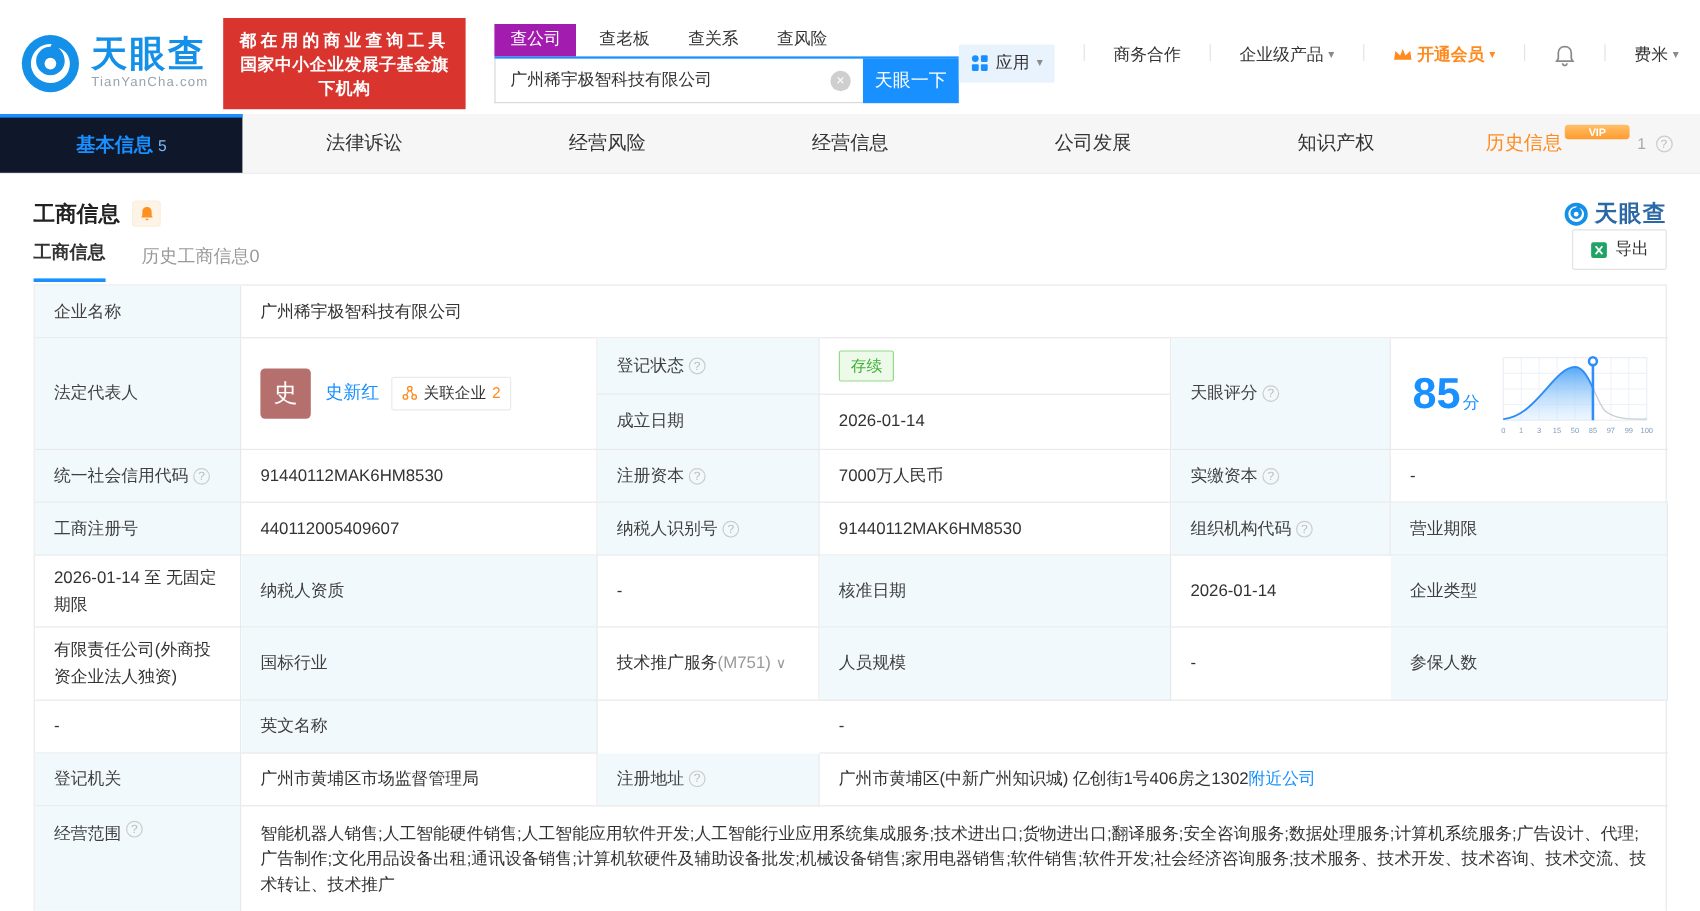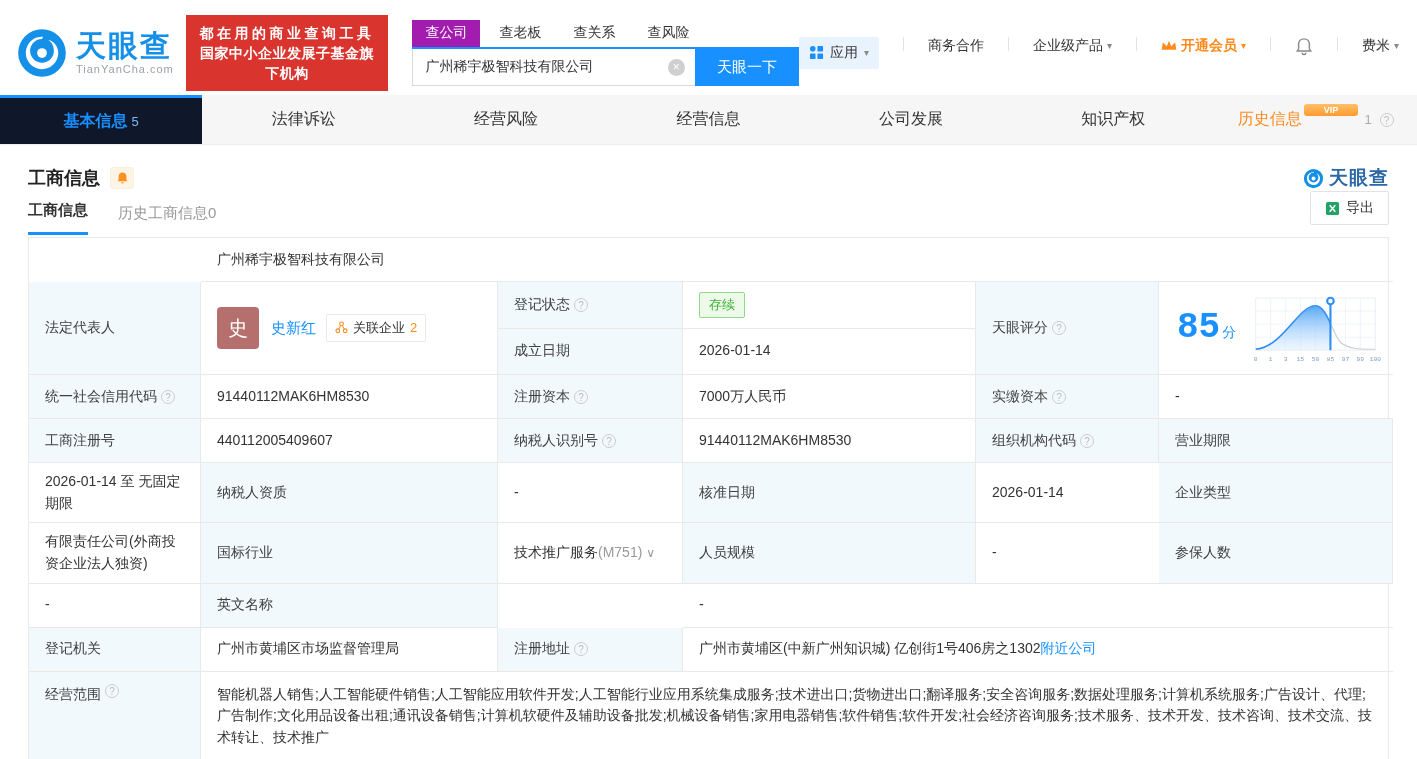--- a/index.html
+++ b/index.html
@@ -16,21 +16,21 @@
   .banner .b2 { font-size:14px; font-weight:bold; letter-spacing:0.5px; }
 
   .searchbox { margin-left:24px; width:460px; }
   .stabs { display:flex; gap:6px; border-bottom:2px solid #1890ff; }
   .stab { font-size:14px; color:#333; padding:4px 13px 5px; cursor:pointer; }
   .stab.active { background:#a21caf; color:#fff; }
   .srow { display:flex; }
   .sinput-wrap { position:relative; flex:1; }
   .sinput { width:100%; height:37px; border:1px solid #d9d9d9; border-top:none; border-right:none; padding:0 34px 0 12px; font-size:14px; color:#333; outline:none; font-family:inherit; }
   .clear-btn { position:absolute; right:10px; top:10px; width:17px; height:17px; border-radius:50%; background:#cfcfcf; color:#fff; font-size:12px; line-height:17px; text-align:center; cursor:pointer; }
-  .sbtn { width:104px; height:37px; background:#1890ff; color:#fff; border:none; font-size:15px; cursor:pointer; font-family:inherit; }
+  .sbtn { width:80px; height:37px; background:#1890ff; color:#fff; border:none; font-size:15px; cursor:pointer; font-family:inherit; }
 
   .hmenu { margin-left:auto; display:flex; align-items:flex-start; gap:24px; font-size:14px; white-space:nowrap; }
   .hdiv { width:1px; height:14px; background:#e3e3e3; }
   .apps-chip { display:flex; align-items:center; gap:6px; background:#e9f3fe; padding:7px 10px; border-radius:2px; cursor:pointer; }
   .menu-item { cursor:pointer; color:#333; display:flex; align-items:center; gap:4px; }
   .caret { font-size:10px; color:#8a8a8a; }
   .vip-link { color:#ff8a1e; font-weight:bold; }
   .vip-link .caret { color:#ff8a1e; }
 
   
@@ -70,21 +70,21 @@
   .chev { color:#999; font-size:12px; margin-left:4px; cursor:pointer; }
   .status-badge { background:#edfae9; border:1px solid #94d98a; color:#3eb135; font-size:13px; padding:2px 9px; border-radius:2px; }
   .avatar { width:42px; height:42px; border-radius:4px; background:#b5706d; color:#fff; font-size:20px; display:flex; align-items:center; justify-content:center; flex:none; cursor:pointer; }
   .rep-name { color:#1890ff; font-size:15px; margin:0 10px 0 12px; cursor:pointer; }
   .rel-badge { display:flex; align-items:center; gap:5px; border:1px solid #eaeaea; border-radius:2px; padding:3px 8px; font-size:13px; cursor:pointer; }
   .rel-badge .num { color:#ff8a1e; }
   .link { color:#1890ff; cursor:pointer; }
   .score-val { color:#1890ff; display:flex; align-items:baseline; }
   .score-num { font-size:36px; font-weight:bold; line-height:1; }
   .score-unit { font-size:14px; margin-left:2px; }
-  .score-cell { gap:12px; padding:8px 10px 8px 18px;font-family:Liberation Mono, monospace; }
+  .score-cell { gap:12px; padding:8px 10px 8px 18px; }
   .scope-cell { align-items:flex-start; padding-top:12px; padding-bottom:12px; }
 </style>
 </head>
 <body>
 
 <header class="topbar">
   <div class="logo">
     <svg width="52" height="52" viewBox="0 0 48 48">
       <circle cx="24" cy="24" r="22" fill="#1590e9"></circle>
       <path d="M25 9 a15 15 0 1 0 14 15 c0-6-4-11-9-12 3 2 5 6 5 10 a11 11 0 1 1-11-11z" fill="#fff"></path>
@@ -213,20 +213,23 @@
     <svg width="15" height="15" viewBox="0 0 16 16">
       <rect x="1" y="1" width="14" height="14" rx="2" fill="#21a366"></rect>
       <path d="M5 4.5 L8 8 L5 11.5 M11 4.5 L8 8 L11 11.5" stroke="#fff" stroke-width="1.6" fill="none"></path>
     </svg>
     <span>导出</span>
   </button>
 </div>
 
 <div class="biz-table">
 
+  <div class="cell lab">
+      <span>企业名称</span>
+    </div>
   <div class="cell colspan5 last">
       <span>广州稀宇极智科技有限公司</span>
     </div>
 
   <div class="cell lab span2">
       <span>法定代表人</span>
     </div>
   <div class="cell span2">
     <div class="avatar">史</div>
     <span class="rep-name">史新红</span>

